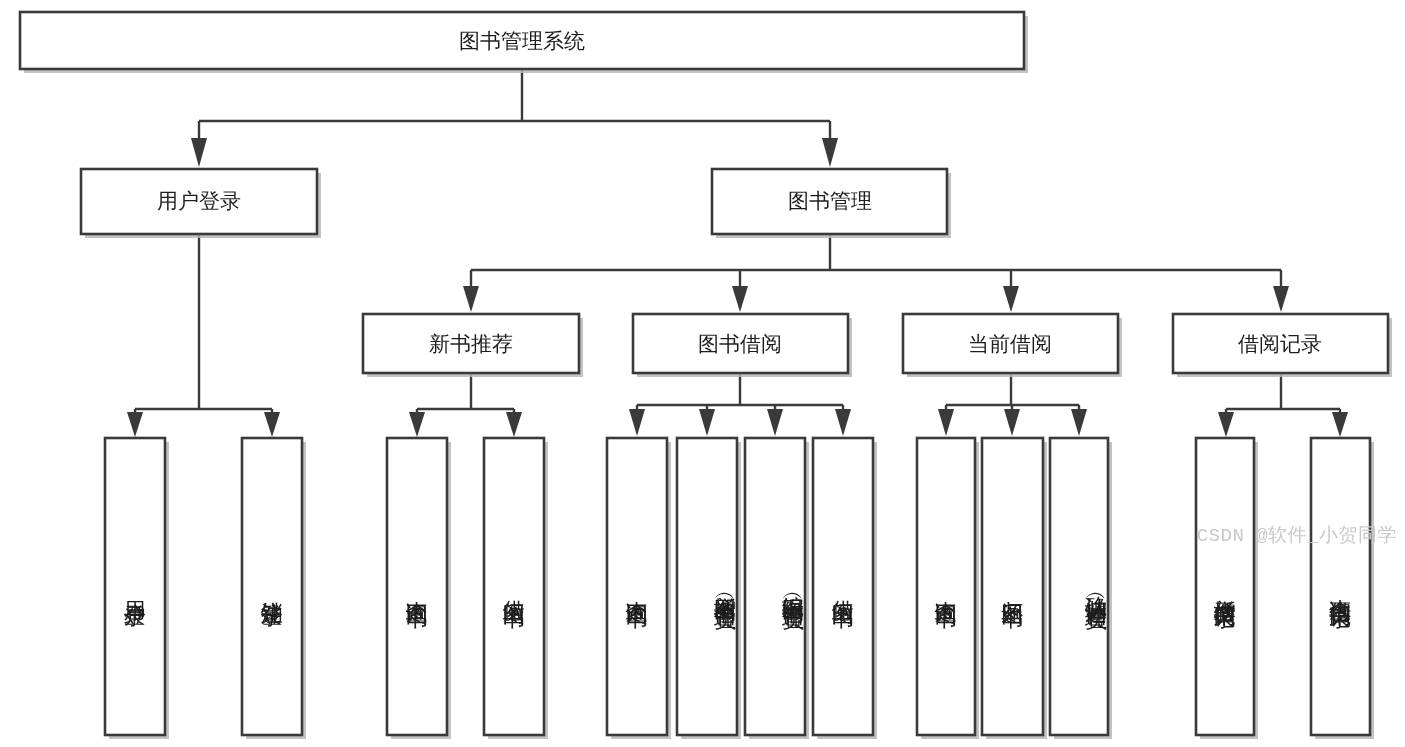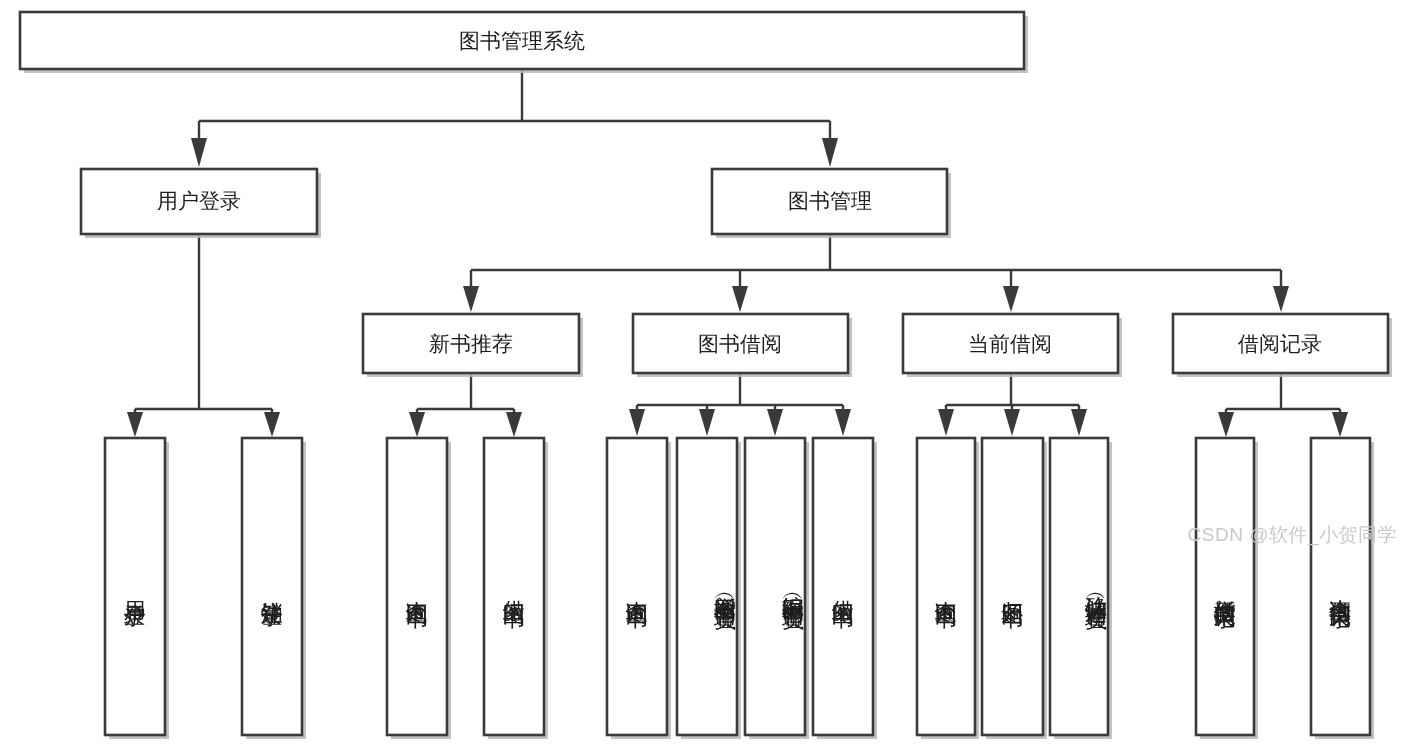--- a/index.html
+++ b/index.html
@@ -68,21 +68,21 @@
     align-items: center;
     justify-content: center;
     white-space: nowrap;
     pointer-events: none;
     user-select: none;
   }
   .watermark {
     position: absolute;
     right: 8px;
     bottom: 6px;
-    font-family: Liberation Sans, sans-serif;
+    font-family: Liberation Mono, monospace;
     font-size: 19px;
     color: #c9c9c9;
     letter-spacing: 0.5px;
     white-space: nowrap;
   }
 </style>
 </head>
 <body>
 
 <div id="diagram-root">

